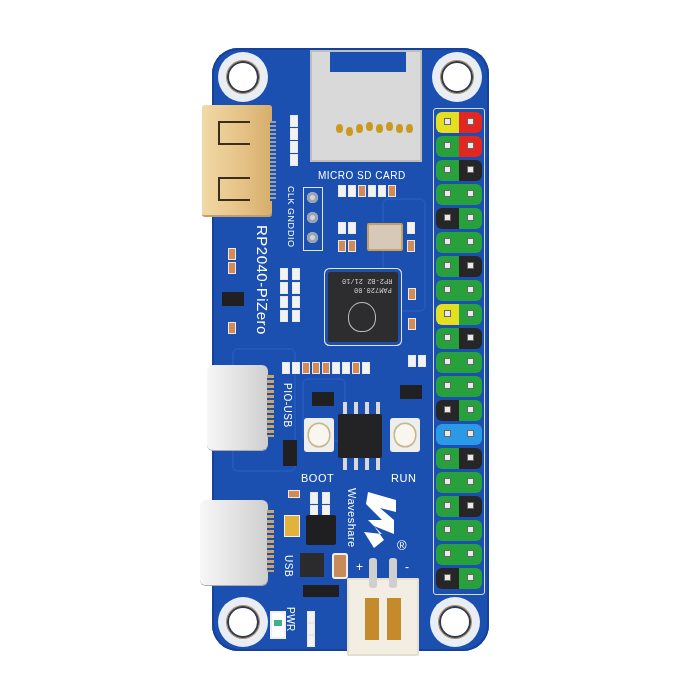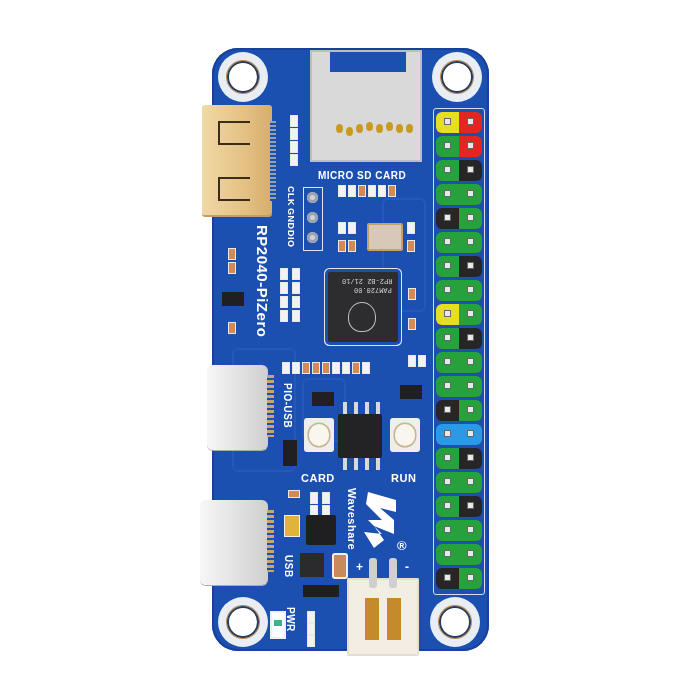--- a/index.html
+++ b/index.html
@@ -20,21 +20,21 @@
   .chip .txt{position:absolute;right:6px;font-size:7px;color:#cfcfcf;transform:rotate(180deg);white-space:nowrap;font-family:"Liberation Mono",monospace;}
   .chip .logo{position:absolute;left:20px;top:16px;width:26px;height:28px;border:1.5px solid #bfbfbf;border-radius:50% 50% 45% 45%;}
   .xtal{position:absolute;left:367px;top:223px;width:32px;height:24px;background:#d8c8b8;border:2px solid #c6a25e;border-radius:2px;}
   .ic8{position:absolute;left:338px;top:414px;width:44px;height:44px;background:#232325;border-radius:2px;}
   .leg{position:absolute;width:4px;height:12px;background:#d9d9d9;}
   .btn{position:absolute;width:30px;height:34px;background:#eeeeee;border-radius:3px;}
   .btn::after{content:"";position:absolute;left:5px;top:6px;width:20px;height:22px;border-radius:10px;background:#f8f6ee;box-shadow:0 0 0 1.5px #c7b58c;}
   .smd{position:absolute;width:6px;height:10px;background:#f2f2f2;border:1px solid #e8e8e8;}
   .smd.or{background:#d48a54;}
   .sot{position:absolute;width:22px;height:14px;background:#202022;}
-  .silk{position:absolute;color:#ffffff;font-weight:bold;letter-spacing:.5px;white-space:nowrap;}
+  .silk{position:absolute;color:#ffffff;font-weight:normal;letter-spacing:.5px;white-space:nowrap;}
   .vert{writing-mode:vertical-rl;}
   .header{position:absolute;left:433px;top:108px;width:50px;height:485px;border:1.5px solid #d5dce8;border-radius:3px;}
   .hrow{position:absolute;left:2px;width:46px;height:21px;display:flex;}
   .hcell{width:23px;height:21px;position:relative;}
   .hcell:first-child{border-radius:6px 0 0 6px;}
   .hcell:last-child{border-radius:0 6px 6px 0;}
   .hcell::after{content:"";position:absolute;left:8px;top:6px;width:7px;height:7px;background:#e9e9e9;box-shadow:0 0 0 1px #666 inset;}
   .jst{position:absolute;left:347px;top:578px;width:72px;height:78px;background:#f3eee4;border-radius:2px;box-shadow:inset 0 0 0 2px #e6dfd0;}
   .jst .p{position:absolute;top:20px;width:14px;height:42px;background:#c58a2c;}
   .jst .pinup{position:absolute;top:-20px;width:8px;height:30px;background:#cfcfcf;border-radius:3px;}
@@ -142,21 +142,21 @@
   <div class="pins"></div>
 </div>
 <div class="silk vert" style="left:282px;top:383px;font-size:10px;">PIO-USB</div>
 
 <div class="sot" style="left:312px;top:392px;"></div>
 <div class="sot" style="left:400px;top:385px;"></div>
 <div class="sot" style="left:283px;top:440px;width:14px;height:26px;"></div>
 
 <div class="btn" style="left:304px;top:418px;"></div>
 <div class="btn" style="left:390px;top:418px;"></div>
-<div class="silk" style="left:301px;top:472px;font-size:11px;">CARD</div>
+<div class="silk" style="left:301px;top:472px;font-size:11px;">BOOT</div>
 <div class="silk" style="left:391px;top:472px;font-size:11px;">RUN</div>
 
 <div class="leg" style="left:343px;top:402px;"></div>
 <div class="leg" style="left:354px;top:402px;"></div>
 <div class="leg" style="left:365px;top:402px;"></div>
 <div class="leg" style="left:376px;top:402px;"></div>
 <div class="ic8"></div>
 <div class="leg" style="left:343px;top:458px;"></div>
 <div class="leg" style="left:354px;top:458px;"></div>
 <div class="leg" style="left:365px;top:458px;"></div>

